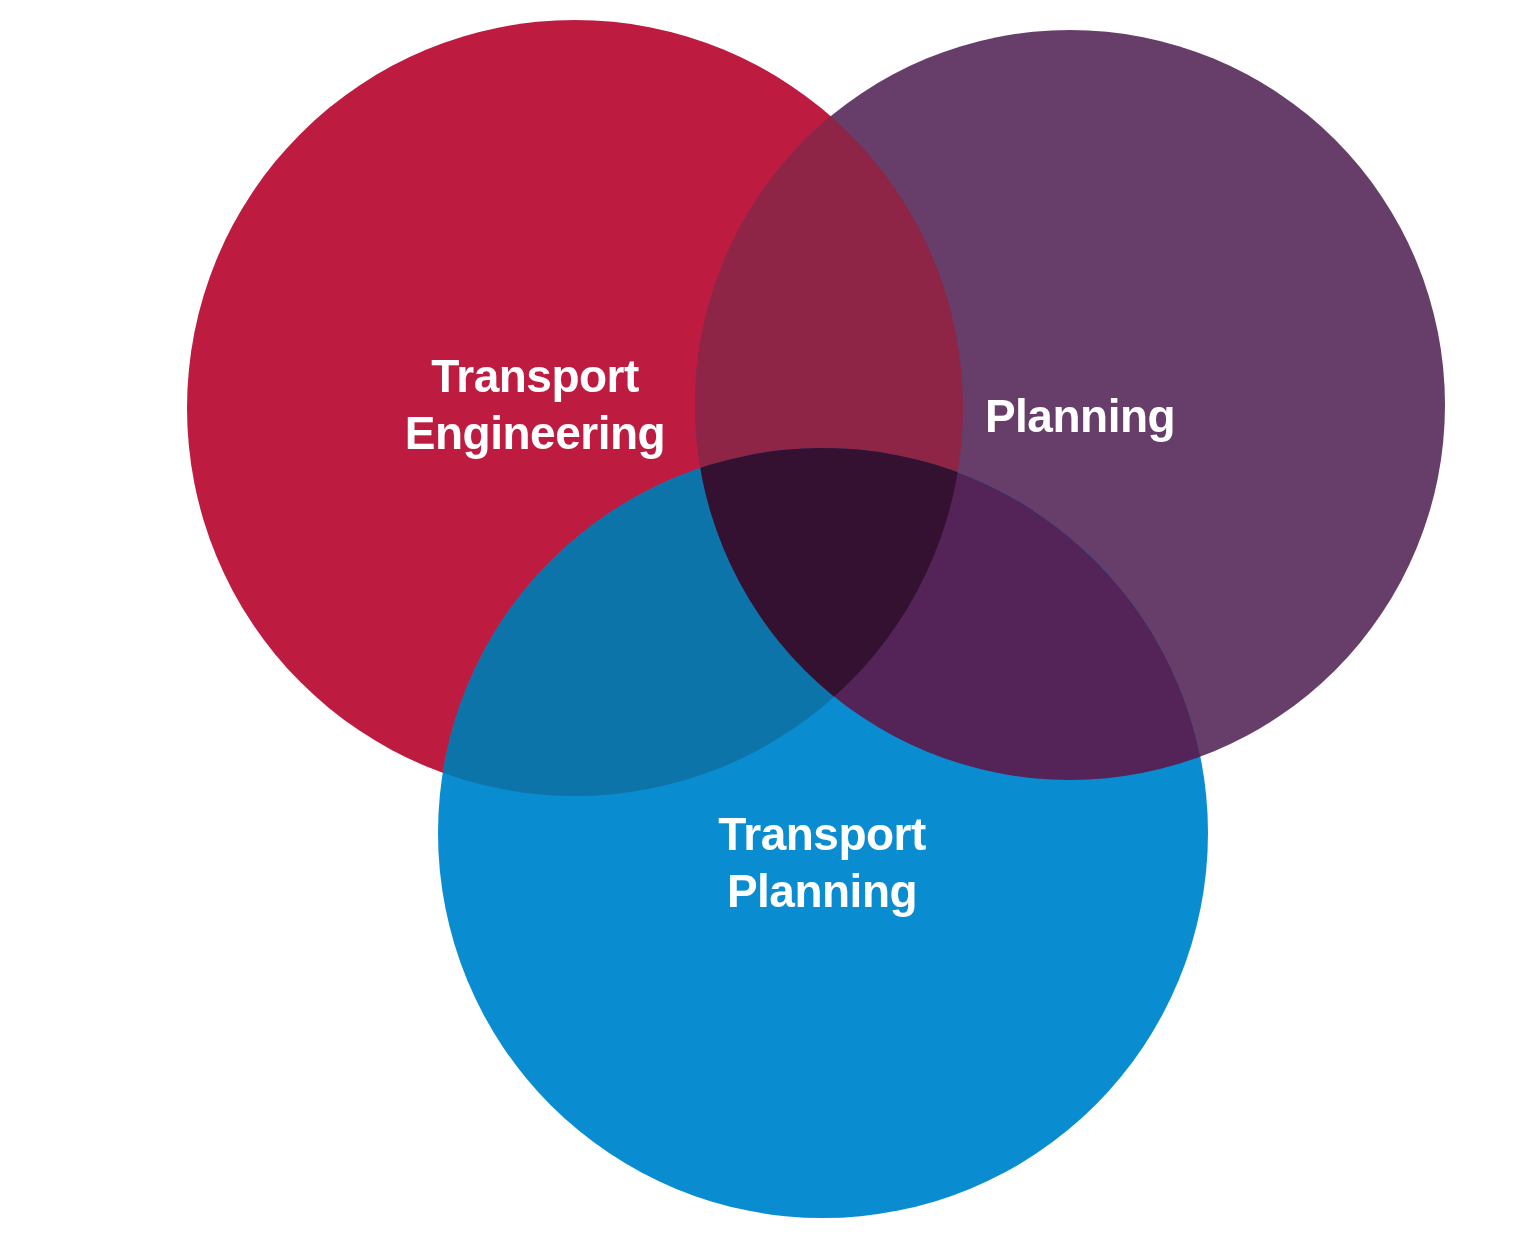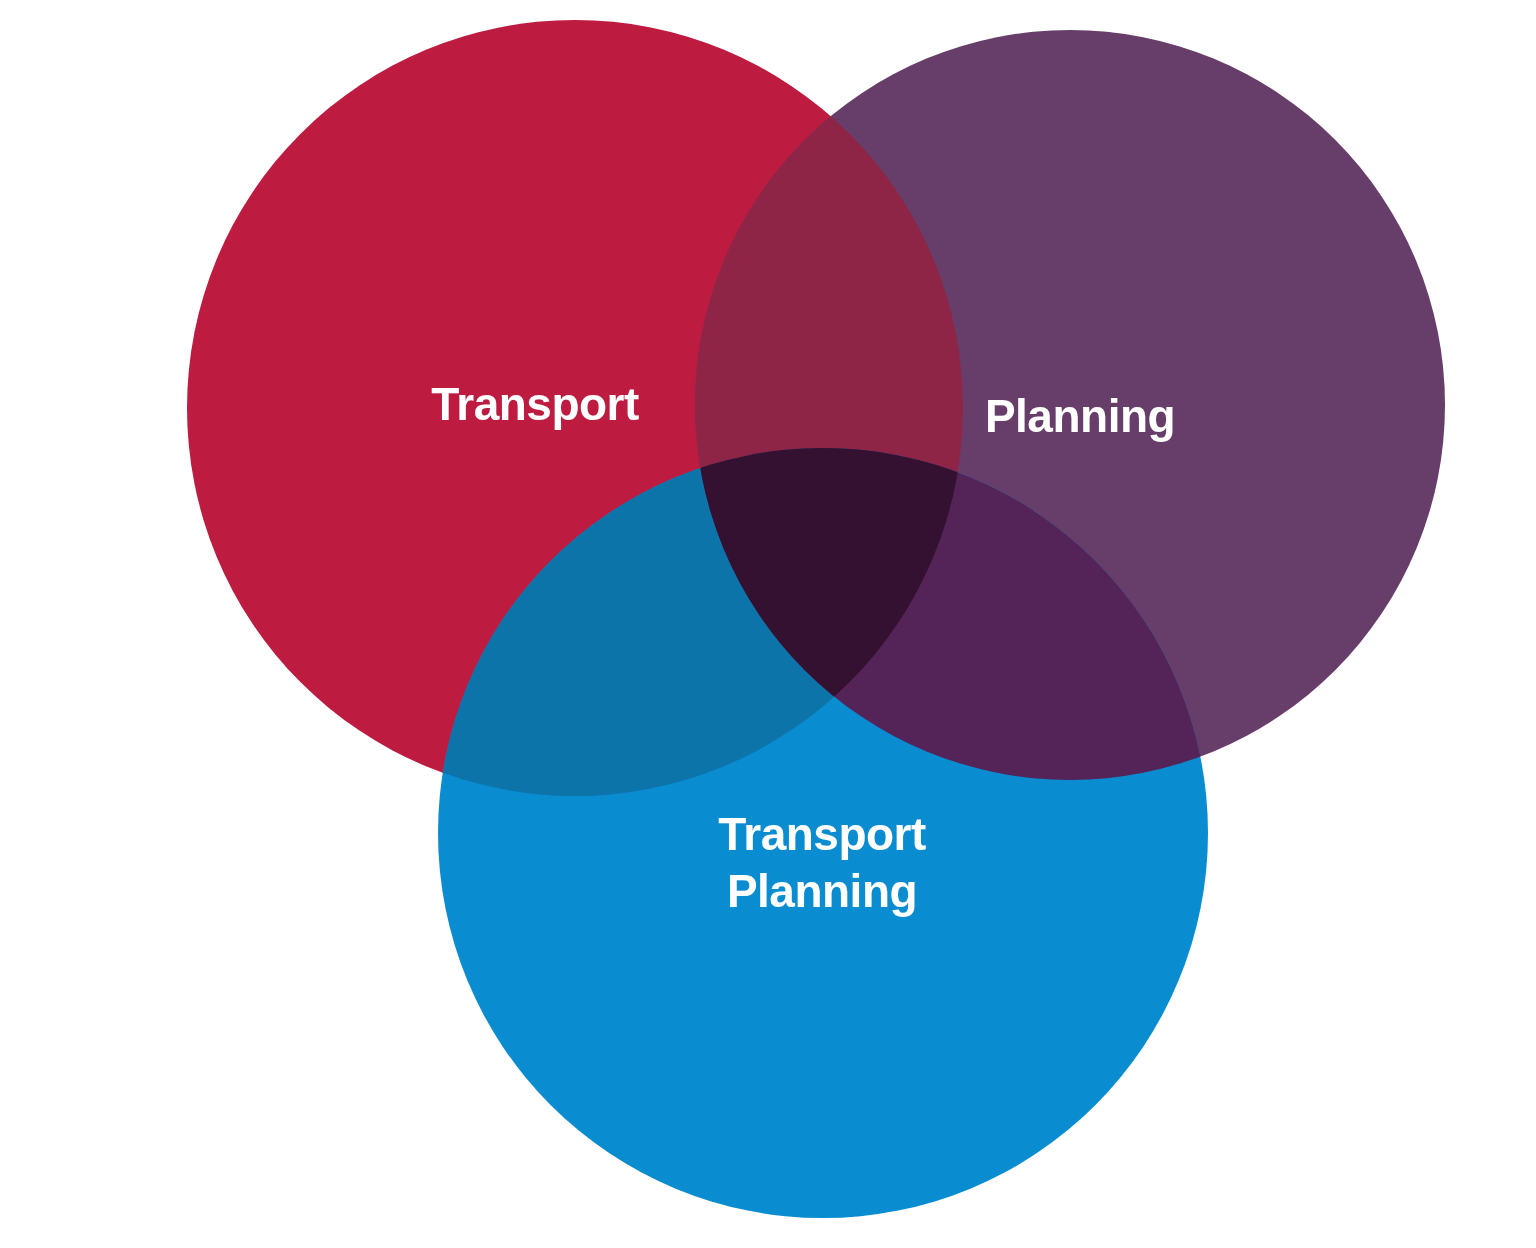--- a/index.html
+++ b/index.html
@@ -63,20 +63,21 @@
 
     <circle cx="775" cy="833" r="385" clip-path="url(#clip-purple)" fill="#542358"></circle>
 
     <g clip-path="url(#clip-red)">
       <circle cx="775" cy="833" r="385" clip-path="url(#clip-purple)" fill="#341031"></circle>
     </g>
   </svg>
 
   <div class="venn-label" id="label-transport-engineering">
     <span>Transport</span>
+    <span>Engineering</span>
   </div>
 
   <div class="venn-label" id="label-planning">
     <span>Planning</span>
   </div>
 
   <div class="venn-label" id="label-transport-planning">
     <span>Transport</span>
     <span>Planning</span>
   </div>

